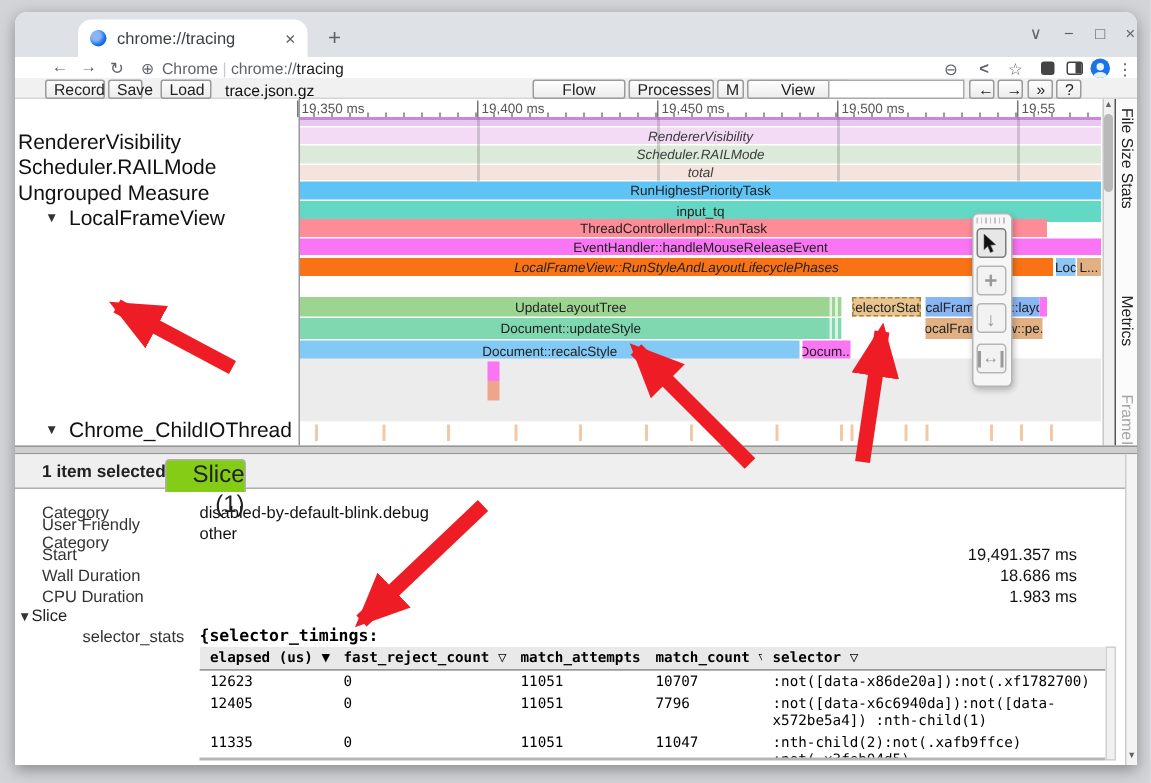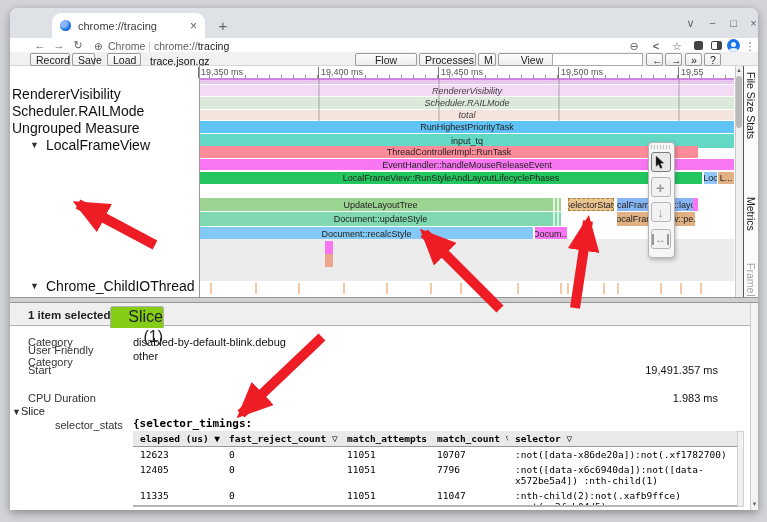--- a/index.html
+++ b/index.html
@@ -159,21 +159,21 @@
 
   <div class="abs bar" style="left: 200px; top: 78px; width: 534px; height: 6px; border-top: 2px solid rgb(200, 135, 220); background: rgb(233, 200, 240);"></div>
   <div class="abs bar it" style="left: 200px; top: 85px; width: 534px; height: 11px; background: rgb(243, 218, 245);">RendererVisibility</div>
   <div class="abs bar it" style="left: 200px; top: 97px; width: 534px; height: 12px; background: rgb(220, 235, 217);">Scheduler.RAILMode</div>
   <div class="abs bar it" style="left: 200px; top: 110px; width: 534px; height: 10px; background: rgb(245, 228, 222);">total</div>
   <div class="abs gridlines"></div>
   <div class="abs bar" style="left: 200px; top: 121px; width: 534px; height: 12px; background: rgb(95, 195, 246);">RunHighestPriorityTask</div>
   <div class="abs bar" style="left: 200px; top: 134px; width: 534px; height: 14px; background: rgb(99, 216, 196);">input_tq</div>
   <div class="abs bar" style="left: 200px; top: 146px; width: 498px; height: 12px; background: rgb(254, 139, 152);">ThreadControllerImpl::RunTask</div>
   <div class="abs bar" style="left: 200px; top: 159px; width: 534px; height: 11px; background: rgb(250, 117, 243);">EventHandler::handleMouseReleaseEvent</div>
-  <div class="abs bar" style="left: 200px; top: 172px; width: 502px; height: 12px; background: #22c55e;">LocalFrameView::RunStyleAndLayoutLifecyclePhases</div>
+  <div class="abs bar" style="left: 200px; top: 172px; width: 502px; height: 12px; background: #f97316; font-style: italic;">LocalFrameView::RunStyleAndLayoutLifecyclePhases</div>
   <div class="abs bar" style="left: 704px; top: 172px; width: 13px; height: 12px; background: rgb(142, 199, 247);">Loc</div>
   <div class="abs bar" style="left: 718px; top: 172px; width: 16px; height: 12px; background: rgb(226, 177, 131);">L...</div>
   <div class="abs bar" style="left: 200px; top: 198px; width: 361px; height: 13px; background: rgb(156, 212, 146);">UpdateLayoutTree</div>
   <div class="abs fade" style="left:553px;top:198px;height:13px;"></div>
   <div class="abs bar sel" style="left: 568px; top: 198px; width: 46px; height: 13px; background: rgb(234, 196, 142);">SelectorStats</div>
   <div class="abs bar" style="left: 617px; top: 198px; width: 76px; height: 13px; background: rgb(136, 181, 243);">LocalFrameView::layout</div>
   <div class="abs bar" style="left: 693px; top: 198px; width: 5px; height: 13px; background: rgb(250, 117, 243);"></div>
   <div class="abs bar" style="left: 200px; top: 212px; width: 361px; height: 14px; background: rgb(127, 216, 175);">Document::updateStyle</div>
   <div class="abs fade" style="left:553px;top:212px;height:14px;"></div>
   <div class="abs bar" style="left: 617px; top: 212px; width: 78px; height: 14px; background: rgb(226, 177, 131);">LocalFrameView::pe...</div>
@@ -239,20 +239,24 @@
     <span class="flab">Category</span>
     <span class="fval">disabled-by-default-blink.debug</span>
   </div>
   <div class="abs frow" style="top:349px;">
     <span class="flab">User Friendly Category</span>
     <span class="fval">other</span>
   </div>
   <div class="abs frow num" style="top:363px;">
     <span class="flab">Start</span>
     <span class="fval">19,491.357 ms</span>
+  </div>
+  <div class="abs frow num" style="top:377px;">
+    <span class="flab">Wall Duration</span>
+    <span class="fval">18.686 ms</span>
   </div>
   <div class="abs frow num" style="top:391px;">
     <span class="flab">CPU Duration</span>
     <span class="fval">1.983 ms</span>
   </div>
 
   <div class="abs argsrow"><span class="tri">▼</span><span>Slice</span></div>
   <span class="abs argname">selector_stats</span>
   <span class="abs argprefix mono">{selector_timings:</span>
 

